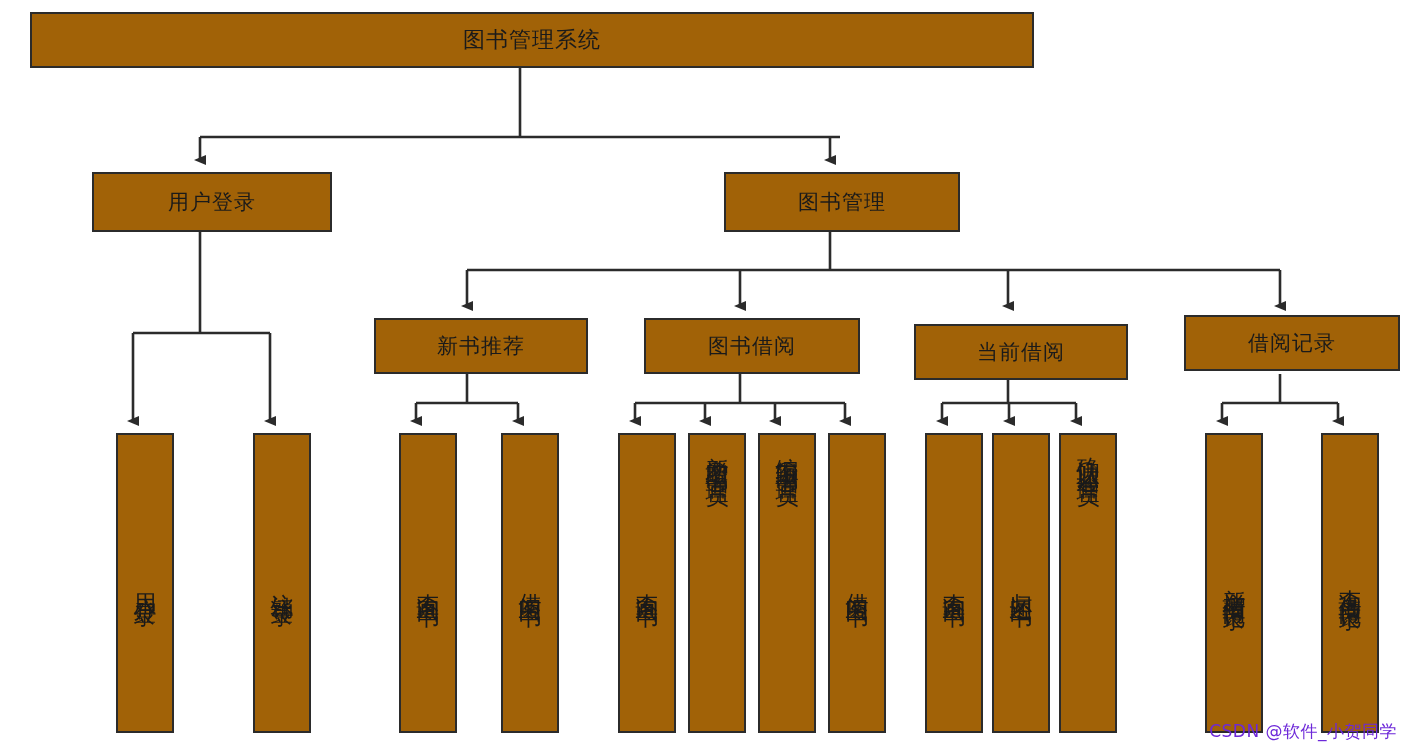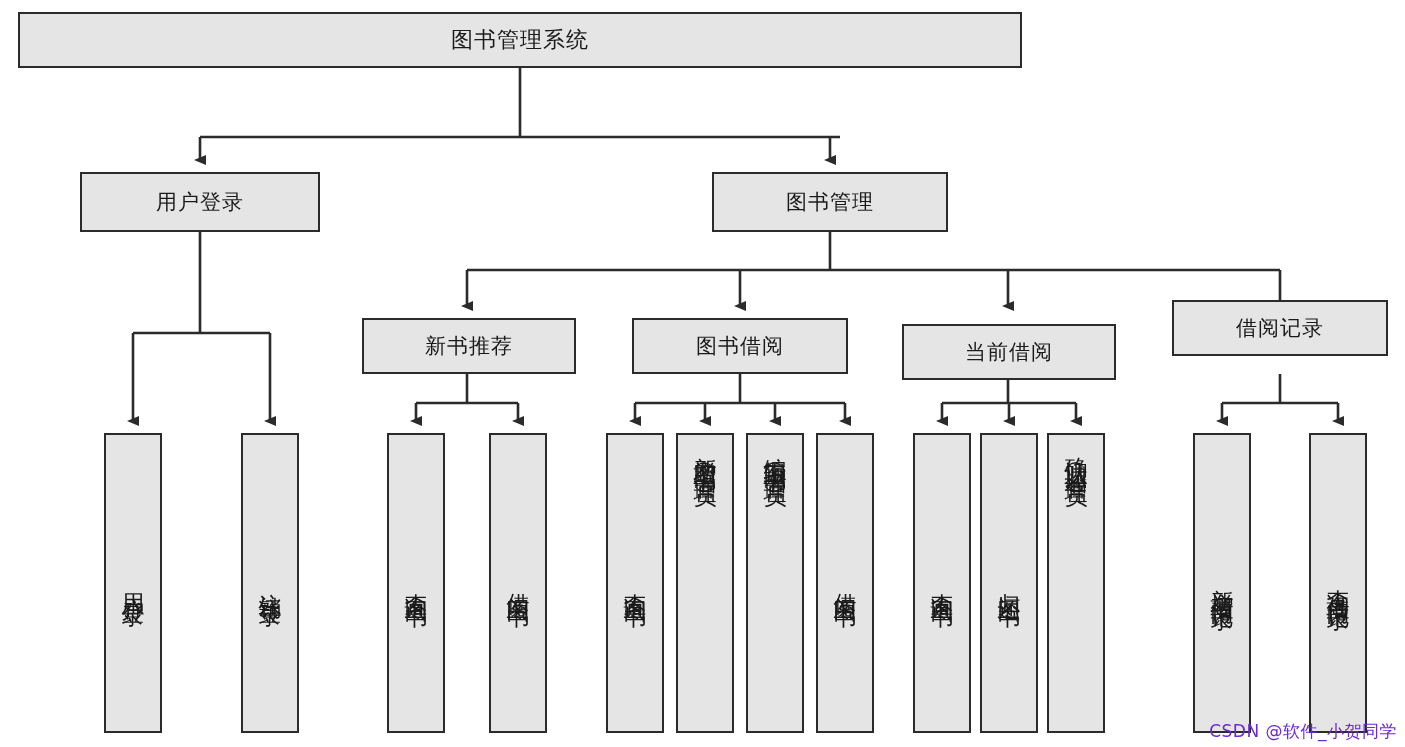--- a/index.html
+++ b/index.html
@@ -22,26 +22,27 @@
     position: absolute;
     left: 0;
     top: 0;
     width: 1405px;
     height: 747px;
     pointer-events: none;
   }
   .node {
     position: absolute;
     box-sizing: border-box;
-    background: #e5e5e5;
+    background: #a16207;
     border: 2px solid #2b2b2b;
     display: flex;
     align-items: center;
     justify-content: center;
     color: #1a1a1a;
+    margin-left: 12px;
   }
   .node .lbl {
     display: block;
     text-align: center;
     line-height: 1.06;
     white-space: nowrap;
   }
   
   .node.h .lbl {
     font-size: 21px;
@@ -151,21 +152,21 @@
   </div>
 
   <div class="node h" style="left:362px; top:318px; width:214px; height:56px;">
     <span class="lbl">新书推荐</span>
   </div>
 
   <div class="node h" style="left:902px; top:324px; width:214px; height:56px;">
     <span class="lbl">当前借阅</span>
   </div>
 
-  <div class="node h" style="left:1172px; top:300px; width:216px; height:56px;">
+  <div class="node h" style="left:1172px; top:315px; width:216px; height:56px;">
     <span class="lbl">借阅记录</span>
   </div>
 
   <div class="node v center" style="left:104px; top:433px; width:58px; height:300px;">
     <span class="lbl">用户登录</span>
   </div>
   <div class="node v center" style="left:241px; top:433px; width:58px; height:300px;">
     <span class="lbl">注销登录</span>
   </div>
 

